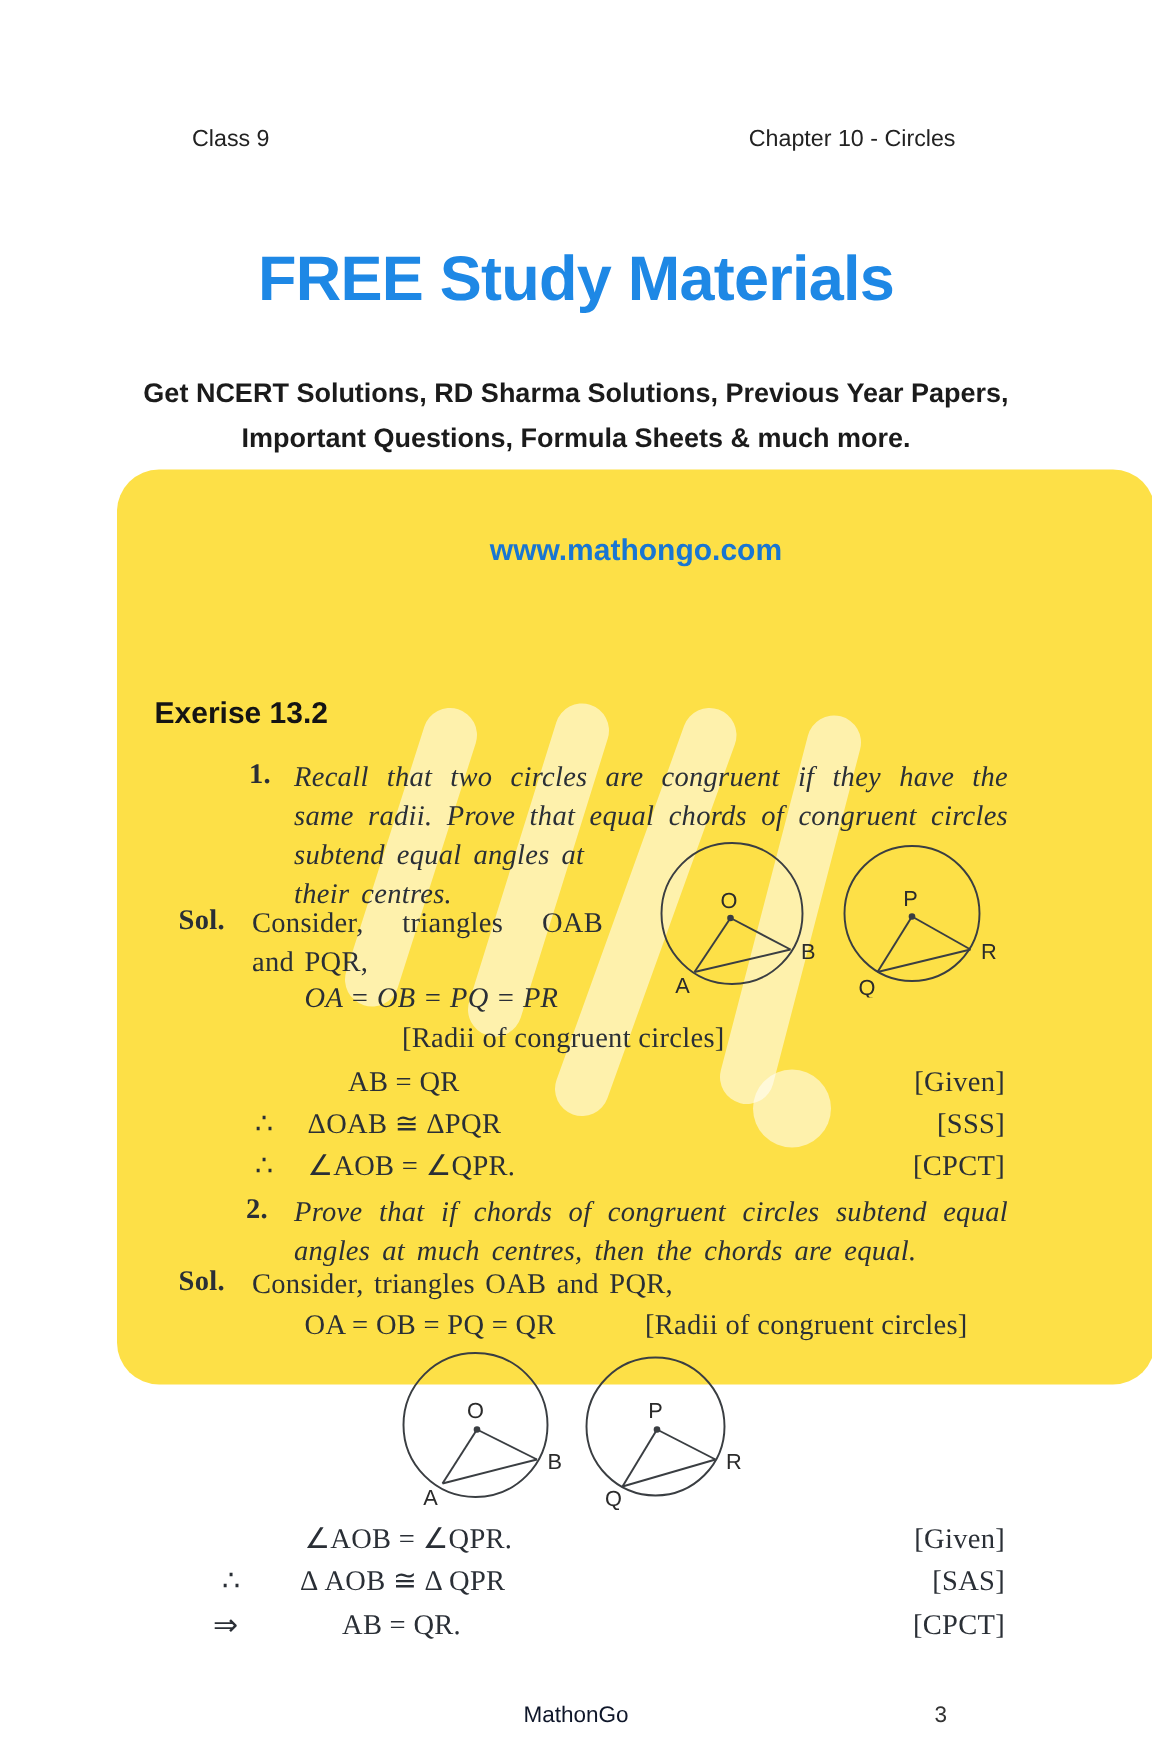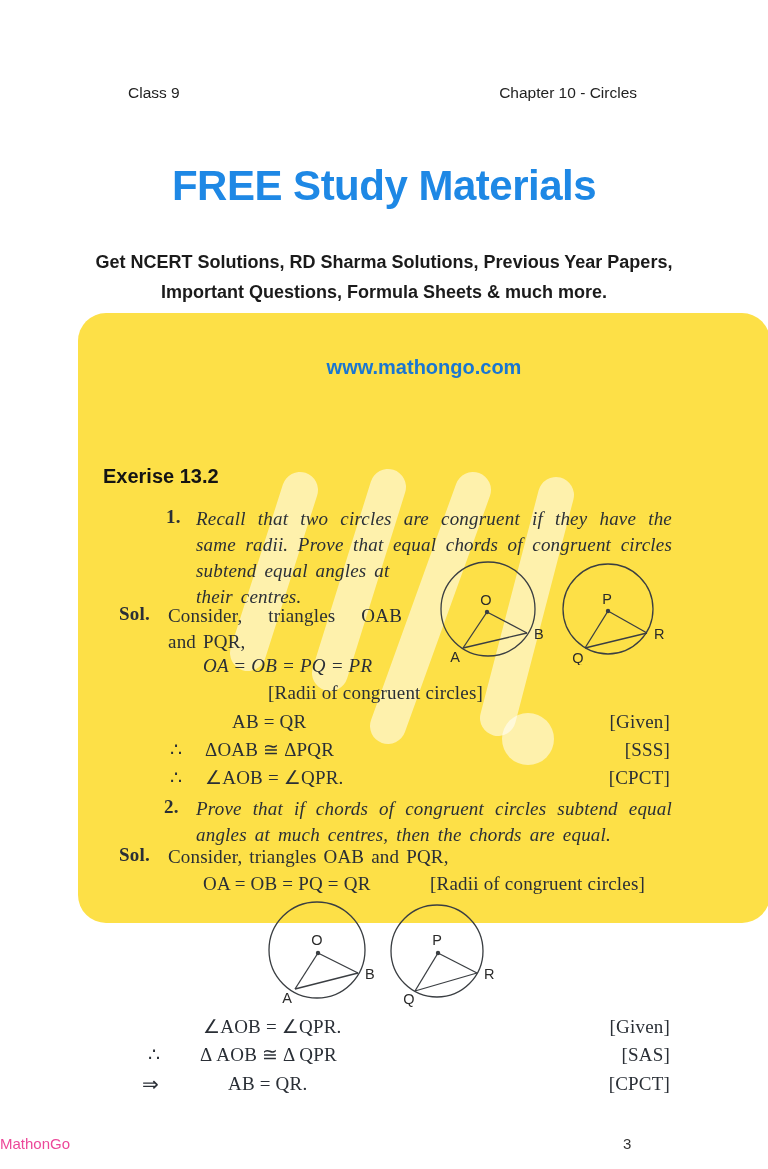--- a/index.html
+++ b/index.html
@@ -65,22 +65,22 @@
   .rows2 .eqrow:nth-child(1){top:0px;}
   .rows2 .eqrow:nth-child(2){top:28px;}
   .rows2 .eqrow:nth-child(3){top:57px;}
   .rows2 .eqrow .sym{left:70px;}
   .rows2 .eqrow:nth-child(3) .sym{left:64px;font-size:20px;}
   .rows2 .eqrow:nth-child(1) .expr{left:125px;}
   .rows2 .eqrow:nth-child(2) .expr{left:122px;}
   .rows2 .eqrow:nth-child(3) .expr{left:150px;}
 
   
-  .footer-brand{position:absolute;top:1100px;left:0;width:100%;
-       font-size:15px;color:#ec4899;}
+  .footer-brand{position:absolute;top:1100px;left:0;width:100%;text-align:center;
+       font-size:15px;color:#0f172a;}
   .footer-page{position:absolute;top:1100px;left:623px;font-size:15px;color:#333;}
 </style>
 </head>
 <body>
 
 <div class="page">
 
   <div class="hdr">
     <span>Class 9</span>
     <span>Chapter 10 - Circles</span>

